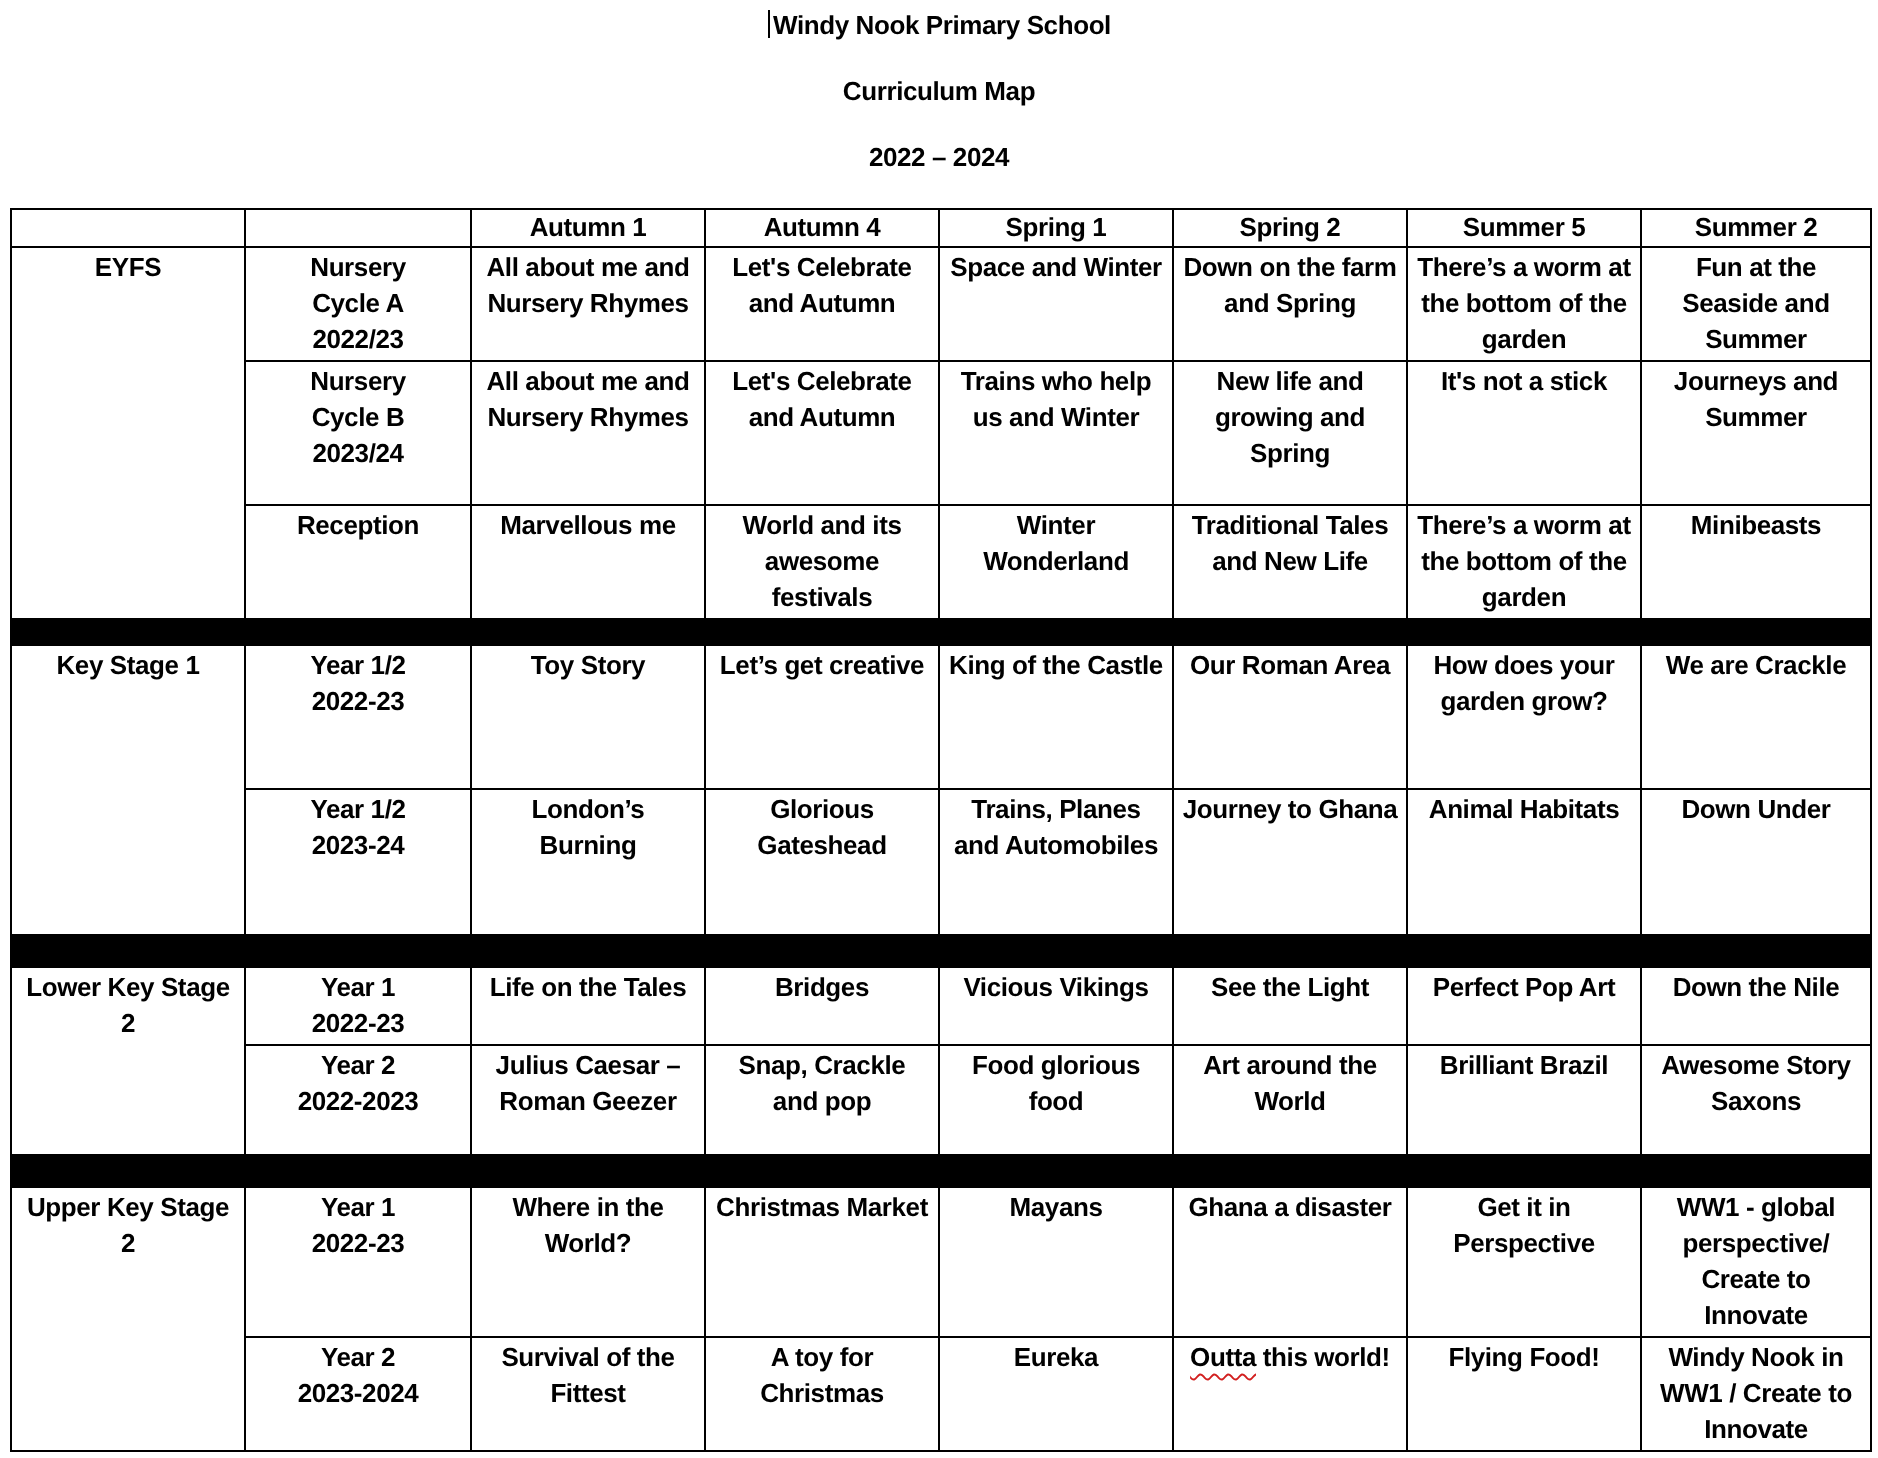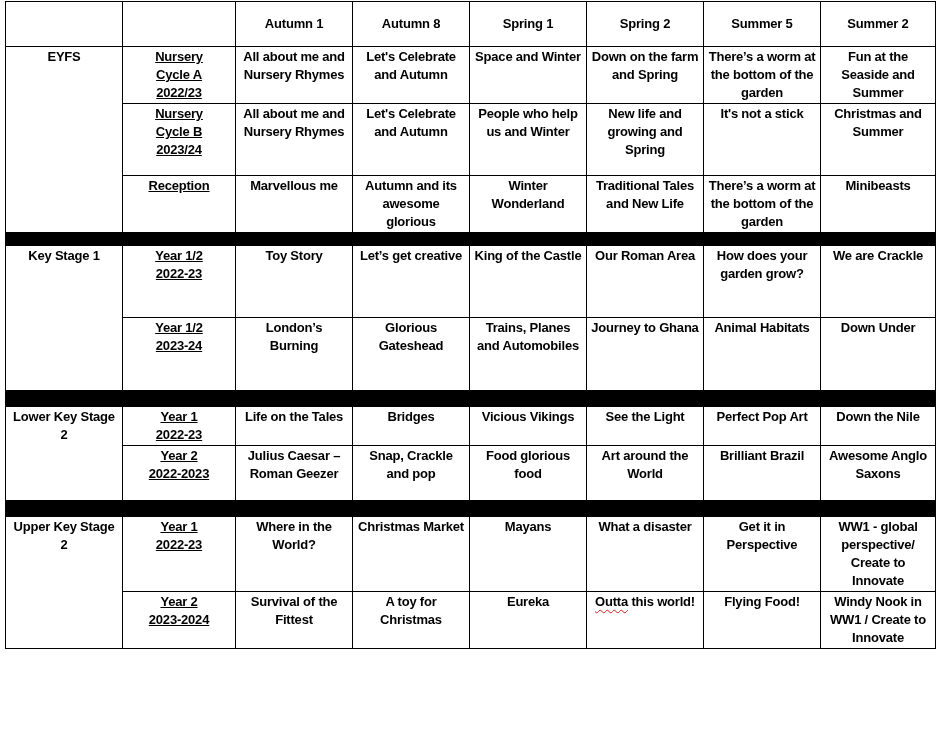--- a/index.html
+++ b/index.html
@@ -46,23 +46,23 @@
     font-size: 13px;
     font-weight: bold;
     line-height: 18px;
     letter-spacing: -0.2px;
     text-align: center;
     word-wrap: break-word;
   }
   table.curriculum thead th {
     height: 16px;
     line-height: 16px;
-    padding: 14px 4px;
-  }
-  .year-cell { white-space: pre-line; text-decoration: underline; }
+    padding: 1px 4px;
+  }
+  .year-cell { white-space: pre-line; }
   .align-left { text-align: left; }
   .loose { line-height: 27px; }
   tr.band td {
     background: #000;
     padding: 0;
     line-height: 0;
     font-size: 0;
   }
   tr.band-0 td { height: 12px; }
   tr.band-1 td { height: 15px; }
@@ -82,38 +82,43 @@
     text-decoration-style: wavy;
     text-decoration-color: #d21f1f;
     text-decoration-thickness: 1px;
     text-underline-offset: 3px;
   }
 </style>
 </head>
 <body>
 
 <div>
+  <div class="titles">
+    <p class="title-line"><span class="text-cursor"></span><span>Windy Nook Primary School</span></p>
+    <p class="title-line">Curriculum Map</p>
+    <p class="title-line">2022 – 2024</p>
+  </div>
 
   <table class="curriculum">
     <colgroup>
       <col style="width:117px">
       <col style="width:113px">
       <col style="width:117px">
       <col style="width:117px">
       <col style="width:117px">
       <col style="width:117px">
       <col style="width:117px">
       <col style="width:115px">
     </colgroup>
     <thead>
         <tr>
           <th></th>
           <th></th>
           <th>Autumn 1</th>
-          <th>Autumn 8</th>
+          <th>Autumn 4</th>
           <th>Spring 1</th>
           <th>Spring 2</th>
           <th>Summer 5</th>
           <th>Summer 2</th>
         </tr>
       </thead>
     <tbody>
         <tr class="row-0-0">
           <td rowspan="3" class="stage-cell">EYFS</td>
           <td class="year-cell">Nursery
@@ -125,29 +130,29 @@
           <td class="topic-cell">Down on the farm and Spring</td>
           <td class="topic-cell">There’s a worm at the bottom of the garden</td>
           <td class="topic-cell">Fun at the Seaside and Summer</td>
         </tr>
         <tr class="row-0-1">
           <td class="year-cell">Nursery
 Cycle B
 2023/24</td>
           <td class="topic-cell align-left">All about me and Nursery Rhymes</td>
           <td class="topic-cell align-left">Let's Celebrate and Autumn</td>
-          <td class="topic-cell align-left">People who help us and Winter</td>
+          <td class="topic-cell align-left">Trains who help us and Winter</td>
           <td class="topic-cell">New life and growing and Spring</td>
           <td class="topic-cell">It's not a stick</td>
-          <td class="topic-cell">Christmas and Summer</td>
+          <td class="topic-cell">Journeys and Summer</td>
         </tr>
         <tr class="row-0-2">
           <td class="year-cell">Reception</td>
           <td class="topic-cell">Marvellous me</td>
-          <td class="topic-cell">Autumn and its awesome glorious</td>
+          <td class="topic-cell">World and its awesome festivals</td>
           <td class="topic-cell">Winter Wonderland</td>
           <td class="topic-cell">Traditional Tales and New Life</td>
           <td class="topic-cell">There’s a worm at the bottom of the garden</td>
           <td class="topic-cell">Minibeasts</td>
         </tr>
         <tr class="band band-0">
           <td colspan="8"></td>
         </tr>
         <tr class="row-1-0">
           <td rowspan="2" class="stage-cell">Key Stage 1</td>
@@ -185,33 +190,33 @@
           <td class="topic-cell">Down the Nile</td>
         </tr>
         <tr class="row-2-1">
           <td class="year-cell">Year 2
 2022-2023</td>
           <td class="topic-cell">Julius Caesar – Roman Geezer</td>
           <td class="topic-cell">Snap, Crackle and pop</td>
           <td class="topic-cell">Food glorious food</td>
           <td class="topic-cell">Art around the World</td>
           <td class="topic-cell">Brilliant Brazil</td>
-          <td class="topic-cell">Awesome Anglo Saxons</td>
+          <td class="topic-cell">Awesome Story Saxons</td>
         </tr>
         <tr class="band band-2">
           <td colspan="8"></td>
         </tr>
         <tr class="row-3-0">
           <td rowspan="2" class="stage-cell">Upper Key Stage 2</td>
           <td class="year-cell">Year 1
 2022-23</td>
           <td class="topic-cell">Where in the World?</td>
           <td class="topic-cell">Christmas Market</td>
           <td class="topic-cell">Mayans</td>
-          <td class="topic-cell">What a disaster</td>
+          <td class="topic-cell">Ghana a disaster</td>
           <td class="topic-cell">Get it in Perspective</td>
           <td class="topic-cell">WW1 - global perspective/ Create to Innovate</td>
         </tr>
         <tr class="row-3-1">
           <td class="year-cell">Year 2
 2023-2024</td>
           <td class="topic-cell">Survival of the Fittest</td>
           <td class="topic-cell">A toy for Christmas</td>
           <td class="topic-cell">Eureka</td>
           <td class="topic-cell"><span class="squiggle">Outta</span> this world!</td>

